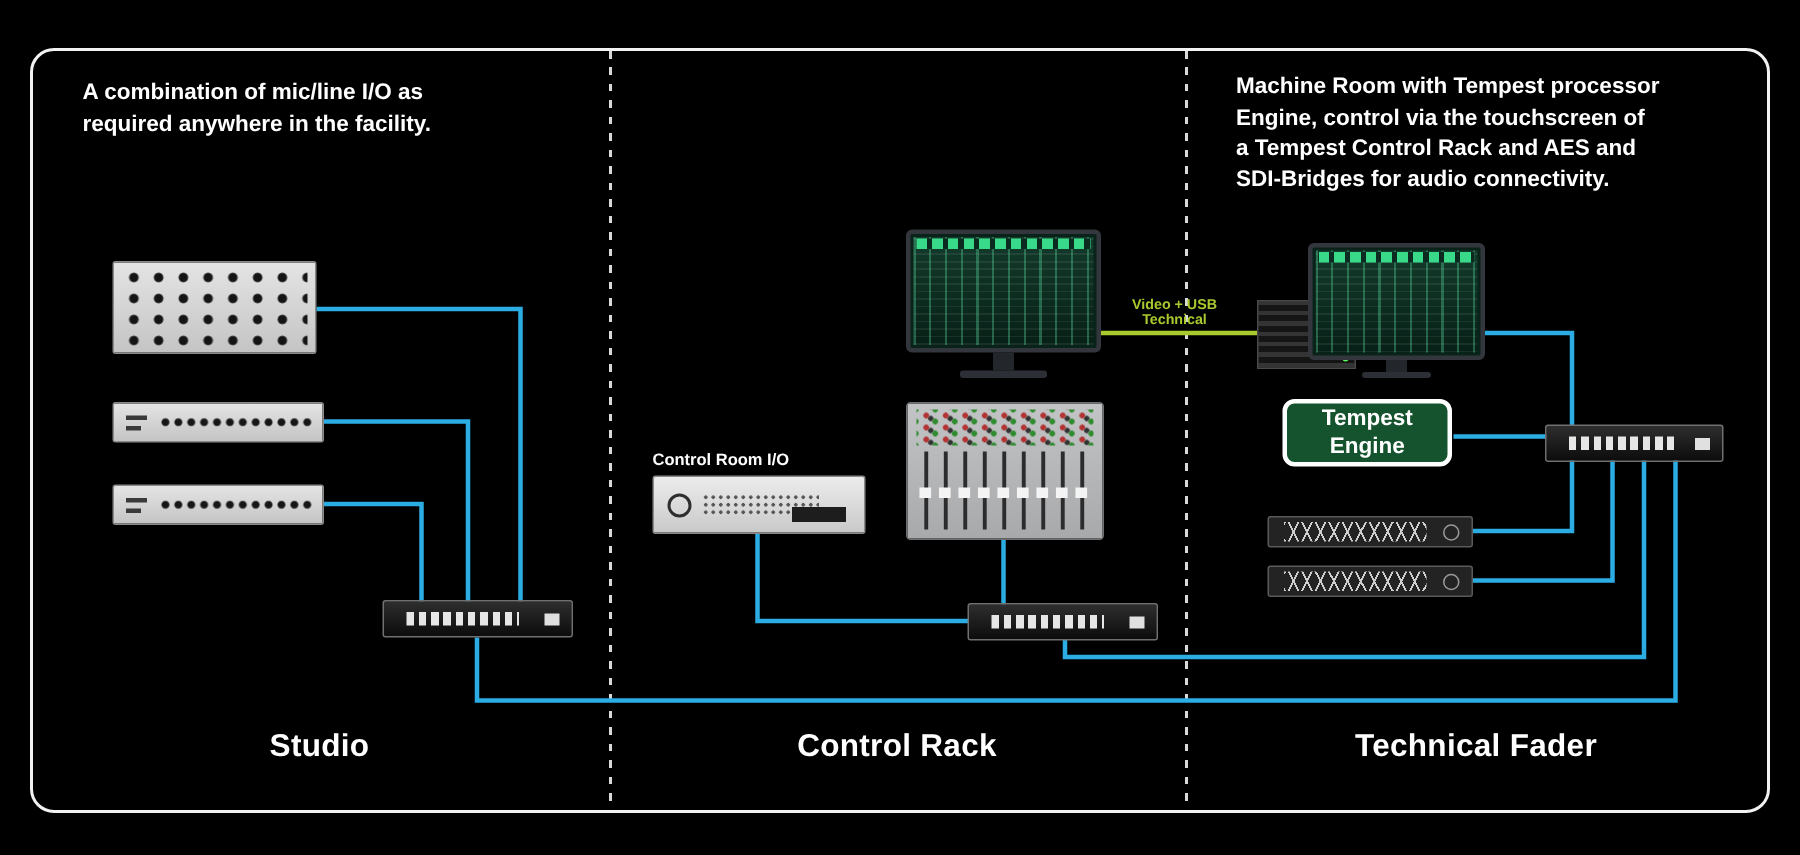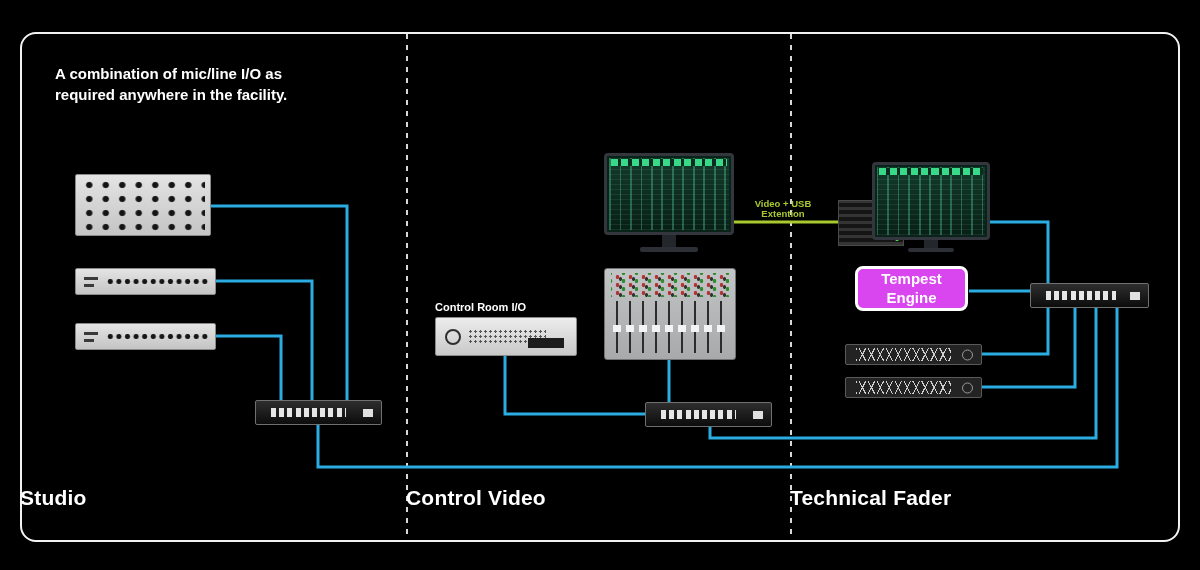--- a/index.html
+++ b/index.html
@@ -5,25 +5,25 @@
   html,body{margin:0;padding:0;background:#000;}
   #canvas{position:relative;width:1200px;height:570px;background:#000;overflow:hidden;
           font-family:"Liberation Sans",sans-serif;color:#fff;font-weight:700;}
   .frame{position:absolute;left:20px;top:32px;width:1156px;height:506px;
          border:2px solid #f2f2f2;border-radius:16px;}
   .separator{position:absolute;top:34px;height:503px;width:2px;
          background:repeating-linear-gradient(to bottom,#d8d8d8 0 5px,transparent 5px 11px);}
   #sep-1{left:406px;} #sep-2{left:790px;}
 
   .desc{position:absolute;font-size:15px;line-height:1.38;white-space:pre-line;}
-  #desc-studio{left:55px;top:64px;}
+  #desc-studio{left:55px;top:52px;}
   #desc-cr{left:440px;top:52px;}
   #desc-tc{left:824px;top:48px;}
 
-  .section-title{position:absolute;top:486px;font-size:21px;text-align:left;letter-spacing:.2px;}
+  .section-title{position:absolute;top:486px;font-size:21px;text-align:center;letter-spacing:.2px;}
   #title-studio{left:20px;width:386px;}
   #title-cr{left:406px;width:384px;}
   #title-tc{left:790px;width:388px;}
 
   svg.cables{position:absolute;left:0;top:0;}
 
   .device{position:absolute;box-sizing:border-box;}
 
   
   .stagebox{background:linear-gradient(#e4e4e4,#c4c4c4);border:1px solid #8a8a8a;border-radius:2px;}
@@ -80,21 +80,21 @@
      background-image:radial-gradient(circle,#555 1px,transparent 1.3px);background-size:5px 5px;}
   .crio-display{position:absolute;right:12px;bottom:7px;width:36px;height:10px;background:#1d1d1d;}
   .io-label{position:absolute;font-size:11px;}
 
   
   .rack{background:#1b1b1b;border:1px solid #4a4a4a;
      background-image:repeating-linear-gradient(0deg,#343434 0 3px,#151515 3px 7px);}
   .rack::after{content:"";position:absolute;right:4px;bottom:4px;width:4px;height:4px;background:#5f5;border-radius:50%;}
 
   
-  .engine{border:3px solid #fff;border-radius:8px;background:#d946ef;color:#fff;
+  .engine{border:3px solid #fff;border-radius:8px;background:#14532d;color:#fff;
      font-size:15px;line-height:1.25;text-align:center;display:flex;align-items:center;
      justify-content:center;white-space:pre-line;}
 
   
   .bridge{background:#232323;border:1px solid #5a5a5a;border-radius:2px;}
   .lattice{position:absolute;left:10px;right:30px;top:3px;bottom:3px;
      background-image:
        repeating-linear-gradient(63deg,#cfcfcf 0 1.2px,transparent 1.2px 8px),
        repeating-linear-gradient(117deg,#cfcfcf 0 1.2px,transparent 1.2px 8px);}
   .bridge::after{content:"";position:absolute;right:8px;top:50%;transform:translateY(-50%);
@@ -122,23 +122,27 @@
     <polyline points="710,426 710,438 1096,438 1096,306" fill="none" stroke="#2bace2" stroke-width="3"></polyline>
     <polyline points="988,222 1048,222 1048,284" fill="none" stroke="#2bace2" stroke-width="3"></polyline>
     <polyline points="969,291 1031,291" fill="none" stroke="#2bace2" stroke-width="3"></polyline>
     <polyline points="982,354 1048,354 1048,306" fill="none" stroke="#2bace2" stroke-width="3"></polyline>
     <polyline points="982,387 1075,387 1075,306" fill="none" stroke="#2bace2" stroke-width="3"></polyline>
     <polyline points="734,222 840,222" fill="none" stroke="#a9c92f" stroke-width="3"></polyline>
   </svg>
 
   <div class="desc" id="desc-studio">A combination of mic/line I/O as
 required anywhere in the facility.</div>
+  <div class="desc" id="desc-tc">Machine Room with Tempest processor
+Engine, control via the touchscreen of
+a Tempest Control Rack and AES and
+SDI-Bridges for audio connectivity.</div>
 
   <div class="section-title" id="title-studio">Studio</div>
-  <div class="section-title" id="title-cr">Control Video</div>
+  <div class="section-title" id="title-cr">Control Rack</div>
   <div class="section-title" id="title-tc">Technical Fader</div>
 
   <div class="device stagebox" style="left:75px;top:174px;width:136px;height:62px;">
     <div class="xlr-grid"></div>
   </div>
   <div class="device stagebox" style="left:75px;top:268px;width:141px;height:27px;">
     <span class="sb-led"></span>
     <span class="sb-led2"></span>
     <div class="xlr-row"></div>
   </div>
@@ -160,21 +164,21 @@
     <div class="ft-faders"></div>
   </div>
 
   <div class="io-label" style="left:435px;top:301px;width:142px;">Control Room I/O</div>
   <div class="device crio" style="left:435px;top:317px;width:142px;height:39px;">
     <div class="crio-holes"></div>
     <div class="crio-display"></div>
   </div>
   <div class="device switch" style="left:645px;top:402px;width:127px;height:25px;"></div>
 
-  <div class="cable-label">Video + USB Extention</div>
+  <div class="cable-label">Video + USB Technical</div>
 
   <div class="device rack" style="left:838px;top:200px;width:66px;height:46px;"></div>
   <div class="device monitor" style="left:872px;top:162px;width:118px;height:78px;">
     <div class="screen"></div>
   </div>
   <div class="stand" style="left:924px;top:240px;width:14px;height:8px;"></div>
   <div class="stand-base" style="left:908px;top:248px;width:46px;height:4px;"></div>
 
   <div class="device engine" style="left:855px;top:266px;width:113px;height:45px;">Tempest
 Engine</div>

